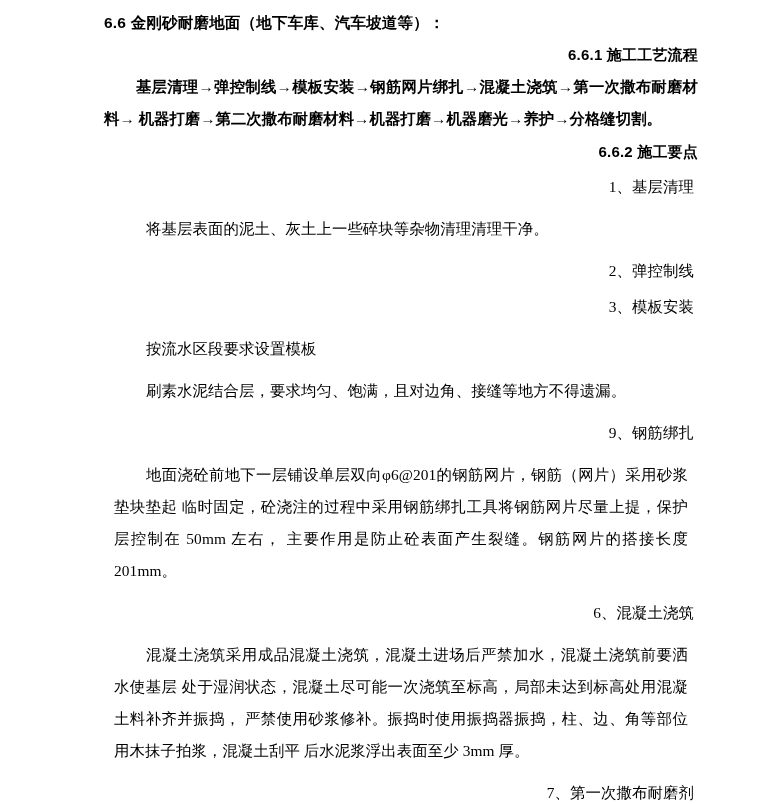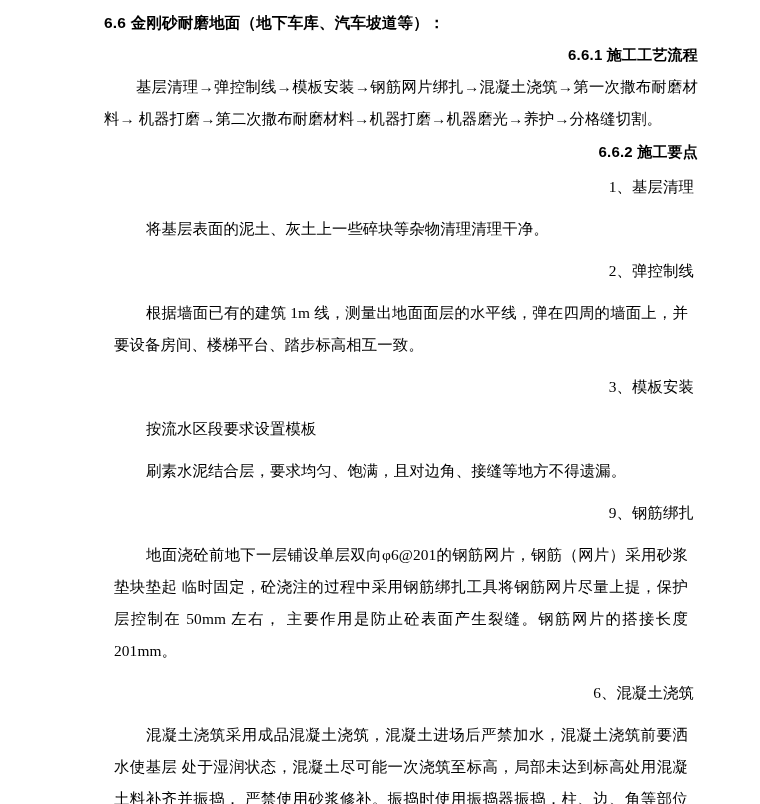--- a/index.html
+++ b/index.html
@@ -56,20 +56,21 @@
     text-align: right;
     letter-spacing: 0.1px;
   }
   p.flow {
     font-size: 15.4px;
     line-height: 32px;
     margin: 0;
     text-indent: 32px;
     text-align: justify;
     text-justify: inter-ideograph;
+    font-weight: bold;
   }
   .spacer-sm { height: 2px; }
 </style>
 </head>
 <body>
 
 <div class="page">
 
   <h1 class="h-section">6.6 金刚砂耐磨地面（地下车库、汽车坡道等）：</h1>
 
@@ -78,21 +79,20 @@
   <p class="flow">基层清理→弹控制线→模板安装→钢筋网片绑扎→混凝土浇筑→第一次撒布耐磨材料→ 机器打磨→第二次撒布耐磨材料→机器打磨→机器磨光→养护→分格缝切割。</p>
 
   <div class="spacer-sm"></div>
 
   <h2 class="h-sub">6.6.2 施工要点</h2>
 
   <p class="item">1、基层清理</p>
   <p class="body">将基层表面的泥土、灰土上一些碎块等杂物清理清理干净。</p>
 
   <p class="item">2、弹控制线</p>
-  <p class="body">根据墙面已有的建筑 1m 线，测量出地面面层的水平线，弹在四周的墙面上，并要设备房间、楼梯平台、踏步标高相互一致。</p>
 
   <p class="item">3、模板安装</p>
   <p class="body">按流水区段要求设置模板</p>
 
   <p class="body">刷素水泥结合层，要求均匀、饱满，且对边角、接缝等地方不得遗漏。</p>
 
   <p class="item">9、钢筋绑扎</p>
   <p class="body">地面浇砼前地下一层铺设单层双向φ6@201的钢筋网片，钢筋（网片）采用砂浆垫块垫起 临时固定，砼浇注的过程中采用钢筋绑扎工具将钢筋网片尽量上提，保护层控制在 50mm 左右， 主要作用是防止砼表面产生裂缝。钢筋网片的搭接长度 201mm。</p>
 
   <p class="item">6、混凝土浇筑</p>

